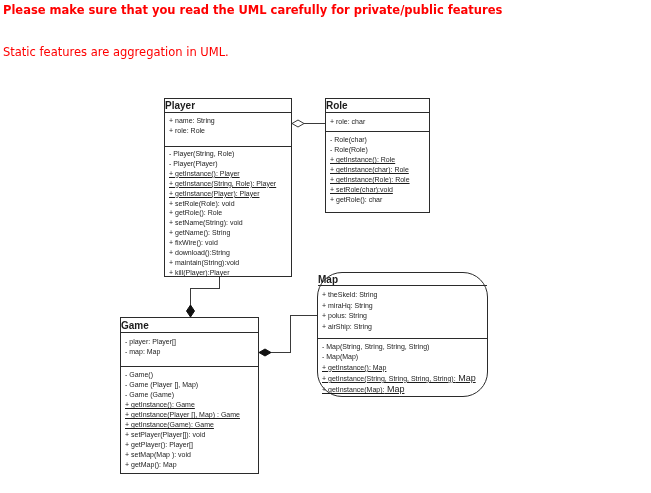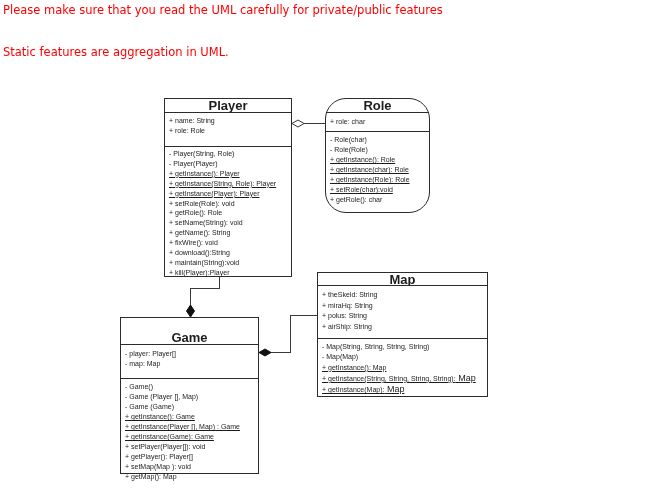--- a/index.html
+++ b/index.html
@@ -14,64 +14,64 @@
   }
   .annotation.para1{top:2px;}
   .annotation.para2{top:44px;}
 
   
   .uml-class{
     position:absolute;box-sizing:border-box;background:#fff;
     border:1px solid #2b2b2b;color:#1c1c1c;
   }
   .uml-title{
-    box-sizing:border-box;border-bottom:1px solid #2b2b2b;text-align:center;
-    font-weight:bold;font-size:13px;overflow:hidden;
+    box-sizing:border-box;border-bottom:1px solid #2b2b2b;text-align:left;
+    font-weight:bold;font-size:10px;overflow:hidden;
   }
   .uml-attrs{box-sizing:border-box;border-bottom:1px solid #2b2b2b;overflow:hidden;padding:3px 4px 0 4px;}
   .uml-methods{box-sizing:border-box;overflow:hidden;padding:3px 4px 0 4px;}
   .member{
     font-size:7px;line-height:10px;white-space:nowrap;color:#1c1c1c;
   }
   .member.static{text-decoration:underline;text-underline-offset:1px;}
   .member .big{font-size:9px;}
 
   
   .class-player{left:164px;top:98px;width:128px;height:179px;}
   .class-player .uml-title{height:14px;line-height:14px;}
   .class-player .uml-attrs{height:34px;}
   .class-player .uml-methods{height:129px;padding-top:2px;line-height:9.8px;}
   .class-player .member{line-height:9.9px;}
 
-  .class-role{left:325px;top:98px;width:105px;height:115px;border-radius:21px;}
+  .class-role{left:325px;top:98px;width:105px;height:115px;}
   .class-role .uml-title{height:14px;line-height:14px;}
   .class-role .uml-attrs{height:19px;padding-top:4px;}
   .class-role .uml-methods{height:80px;}
 
-  .class-map{left:317px;top:272px;width:171px;height:125px;}
+  .class-map{left:317px;top:272px;width:171px;height:125px;border-radius:25px;}
   .class-map .uml-title{height:13px;line-height:13px;}
   .class-map .uml-attrs{height:53px;padding-top:4px;}
   .class-map .uml-attrs .member{line-height:10.5px;}
   .class-map .uml-methods{height:57px;}
   .class-map .uml-methods .member{line-height:10.3px;}
 
   .class-game{left:120px;top:317px;width:139px;height:157px;}
-  .class-game .uml-title{height:15px;line-height:15px;margin-top:12px;}
+  .class-game .uml-title{height:15px;line-height:15px;}
   .class-game .uml-attrs{height:34px;padding-top:4px;}
   .class-game .uml-methods{height:106px;}
 
   
   svg.connectors{position:absolute;left:0;top:0;pointer-events:none;}
 </style>
 </head>
 <body>
 
 <div class="canvas">
 
-  <div class="annotation para1" style="color: rgb(254, 0, 0);">
+  <div class="annotation para1" style="color: rgb(254, 0, 0); font-weight: bold;">
     <div>Please make sure that you read the UML carefully for private/public features</div>
   </div>
   <div class="annotation para2" style="color: rgb(254, 0, 0);">
     <div>Static features are aggregation in UML.</div>
   </div>
 
   <div class="uml-class class-player">
     <div class="uml-title">Player</div>
     <div class="uml-attrs">
         <div class="member">+ name: String</div>

